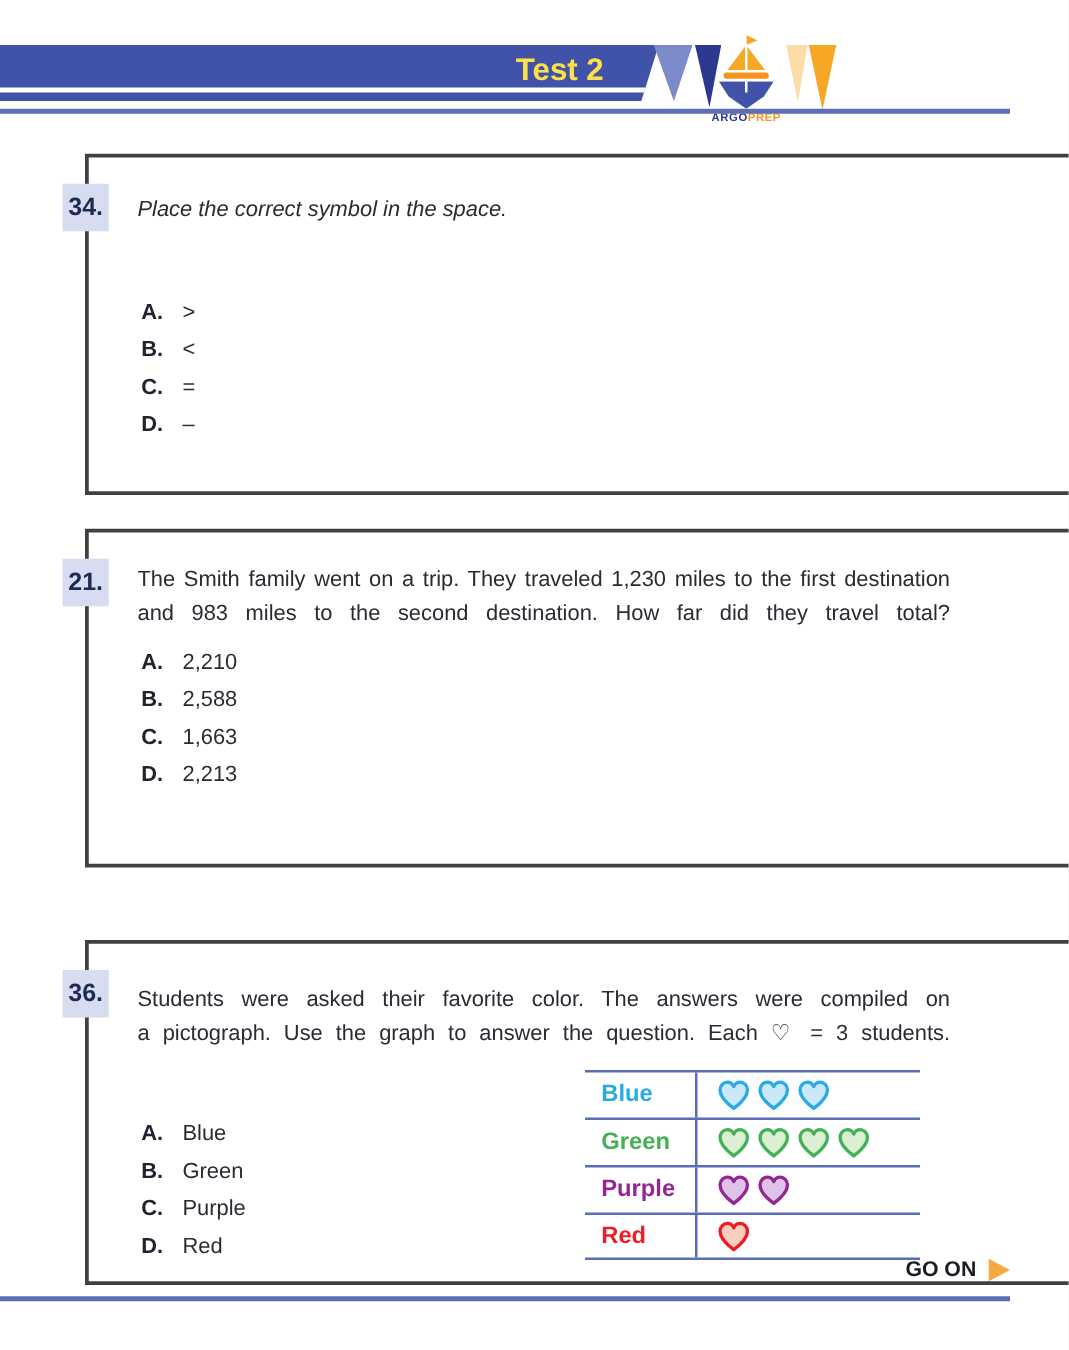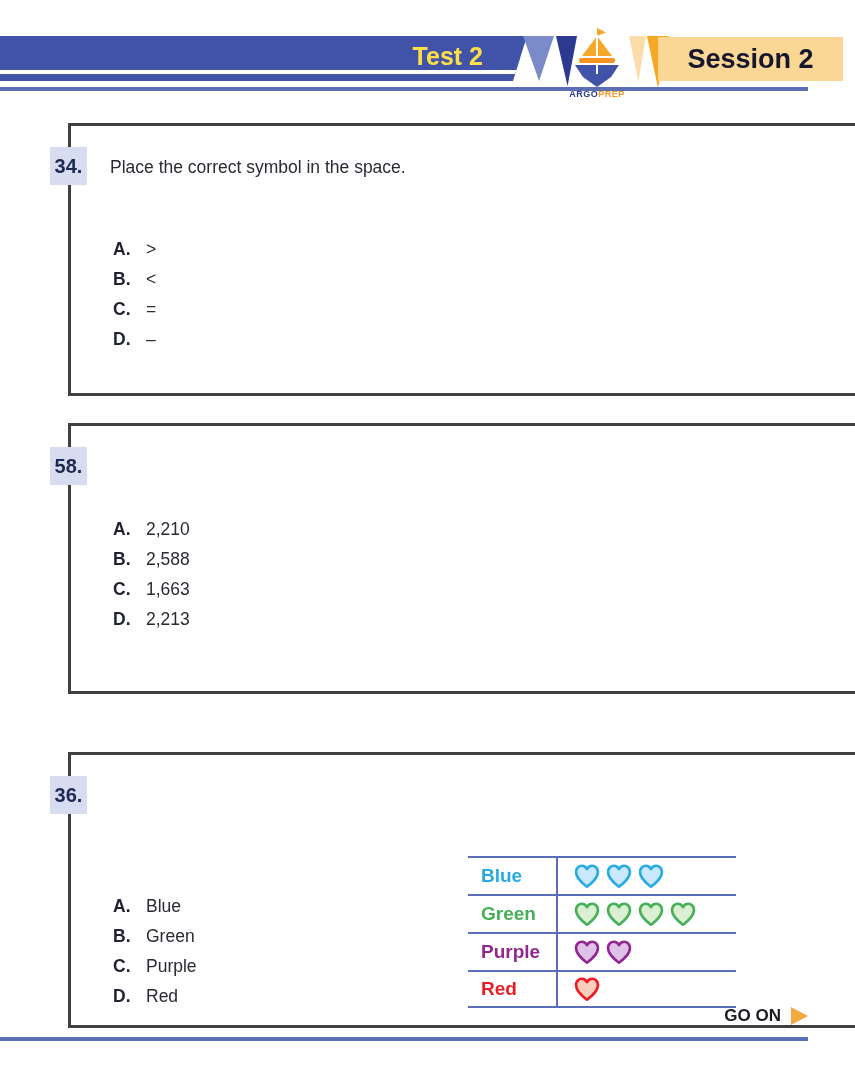--- a/index.html
+++ b/index.html
@@ -91,26 +91,25 @@
     <div class="logo-flag"></div>
     <div class="logo-sail"></div>
     <div class="logo-mast"></div>
     <div class="logo-boom"></div>
     <div class="logo-hull"></div>
     <div class="logo-hull-slit"></div>
     <div class="logo-text"><span class="argo">ARGO</span><span class="prep">PREP</span></div>
   </div>
   <div class="tri tri-peach"></div>
   <div class="tri tri-orange"></div>
-  <div class="session-banner">Session 2</div>
   <div class="header-line"></div>
 
   <div class="qbox" id="q34">
     <div class="qbadge">34.</div>
-    <div class="qprompt" style="top:28px;">Place the correct symbol in the space.</div>
+    <div class="qprompt" style="top:28px;font-style:italic;">Place the correct symbol in the space.</div>
     <div class="options" style="top:108px;">
       <div class="opt-row">
           <span class="opt-letter">A.</span>
           <span class="opt-text">&gt;</span>
         </div>
       <div class="opt-row">
           <span class="opt-letter">B.</span>
           <span class="opt-text">&lt;</span>
         </div>
       <div class="opt-row">
@@ -118,21 +117,25 @@
           <span class="opt-text">=</span>
         </div>
       <div class="opt-row">
           <span class="opt-letter">D.</span>
           <span class="opt-text">–</span>
         </div>
     </div>
   </div>
 
   <div class="qbox" id="q35">
-    <div class="qbadge">58.</div>
+    <div class="qbadge">21.</div>
+    <div class="qprompt" style="top:24px;">
+      <div class="just">The Smith family went on a trip.  They traveled 1,230 miles to the first destination</div>
+      <div class="just">and 983 miles to the second destination.  How far did they travel total?</div>
+    </div>
     <div class="options" style="top:88px;">
       <div class="opt-row">
           <span class="opt-letter">A.</span>
           <span class="opt-text">2,210</span>
         </div>
       <div class="opt-row">
           <span class="opt-letter">B.</span>
           <span class="opt-text">2,588</span>
         </div>
       <div class="opt-row">
@@ -141,20 +144,24 @@
         </div>
       <div class="opt-row">
           <span class="opt-letter">D.</span>
           <span class="opt-text">2,213</span>
         </div>
     </div>
   </div>
 
   <div class="qbox" id="q36">
     <div class="qbadge">36.</div>
+    <div class="qprompt" style="top:31px;">
+      <div class="just">Students were asked their favorite color.  The answers were compiled on</div>
+      <div class="just">a pictograph. Use the graph to answer the question. Each ♡ = 3 students.</div>
+    </div>
     <div class="options" style="top:136px;">
       <div class="opt-row">
           <span class="opt-letter">A.</span>
           <span class="opt-text">Blue</span>
         </div>
       <div class="opt-row">
           <span class="opt-letter">B.</span>
           <span class="opt-text">Green</span>
         </div>
       <div class="opt-row">

